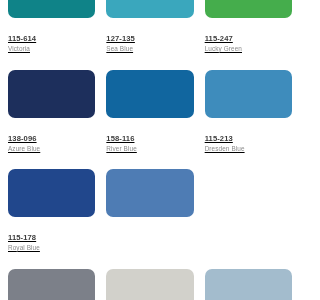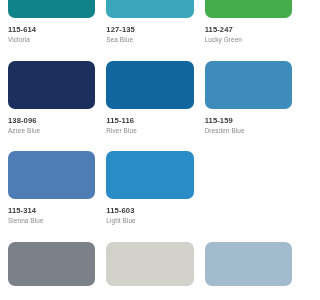--- a/index.html
+++ b/index.html
@@ -45,21 +45,22 @@
     border-radius: 7px;
     display: block;
   }
 
   .row-clipped-top .chip {
     height: 40px;
     border-radius: 7px;
   }
 
   .caption {
-    padding-top: 7px;
+    padding-top: 16px;
+    text-decoration: underline;
   }
 
   .code {
     font-size: 7.6px;
     font-weight: bold;
     color: #3b3b3b;
     letter-spacing: 0.1px;
     line-height: 1.35;
     display: block;
   }
@@ -115,47 +116,43 @@
         <div class="cell">
           <div class="chip" title="Azure Blue" style="background: rgb(29, 47, 92);"></div>
           <div class="caption">
             <span class="code">138-096</span>
             <span class="name">Azure Blue</span>
           </div>
         </div>
         <div class="cell">
           <div class="chip" title="River Blue" style="background: rgb(17, 102, 159);"></div>
           <div class="caption">
-            <span class="code">115-116</span>
+            <span class="code">158-116</span>
             <span class="name">River Blue</span>
           </div>
         </div>
         <div class="cell">
           <div class="chip" title="Dresden Blue" style="background: rgb(62, 140, 188);"></div>
           <div class="caption">
-            <span class="code">115-159</span>
+            <span class="code">115-213</span>
             <span class="name">Dresden Blue</span>
           </div>
         </div>
       </div>
       <div class="row-gap"></div>
       <div class="swatch-grid">
         <div class="cell">
-          <div class="chip" title="Sienna Blue" style="background: rgb(78, 124, 180);"></div>
+          <div class="chip" title="Royal Blue" style="background: rgb(33, 71, 140);"></div>
           <div class="caption">
-            <span class="code">115-314</span>
-            <span class="name">Sienna Blue</span>
+            <span class="code">115-178</span>
+            <span class="name">Royal Blue</span>
           </div>
         </div>
         <div class="cell">
-          <div class="chip" title="Light Blue" style="background: rgb(42, 140, 198);"></div>
-          <div class="caption">
-            <span class="code">115-603</span>
-            <span class="name">Light Blue</span>
-          </div>
+          <div class="chip" title="Sienna Blue" style="background: rgb(78, 124, 180);"></div>
         </div>
       </div>
       <div class="row-gap"></div>
       <div class="swatch-grid row-clipped-bottom">
         <div class="cell">
           <div class="chip" title="" style="background: rgb(124, 128, 137);"></div>
         </div>
         <div class="cell">
           <div class="chip" title="" style="background: rgb(210, 209, 203);"></div>
         </div>

